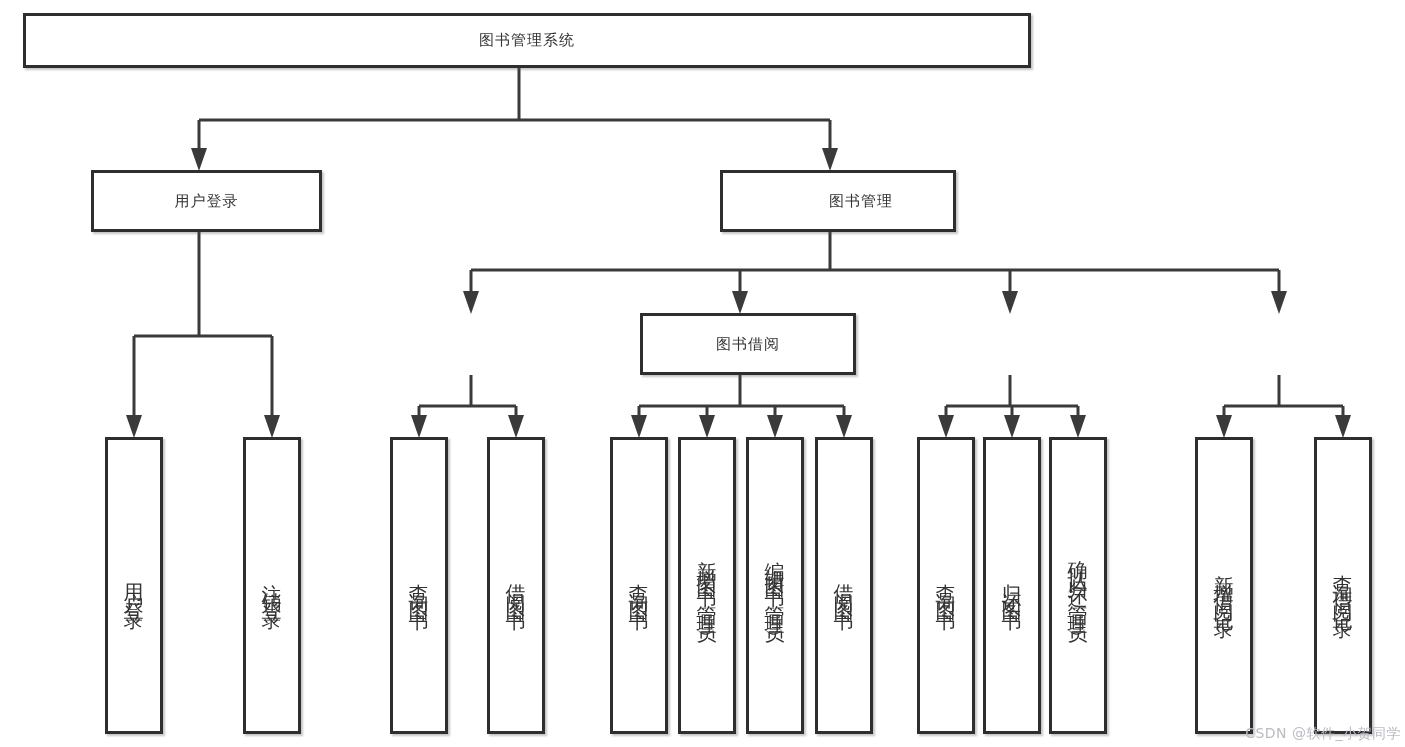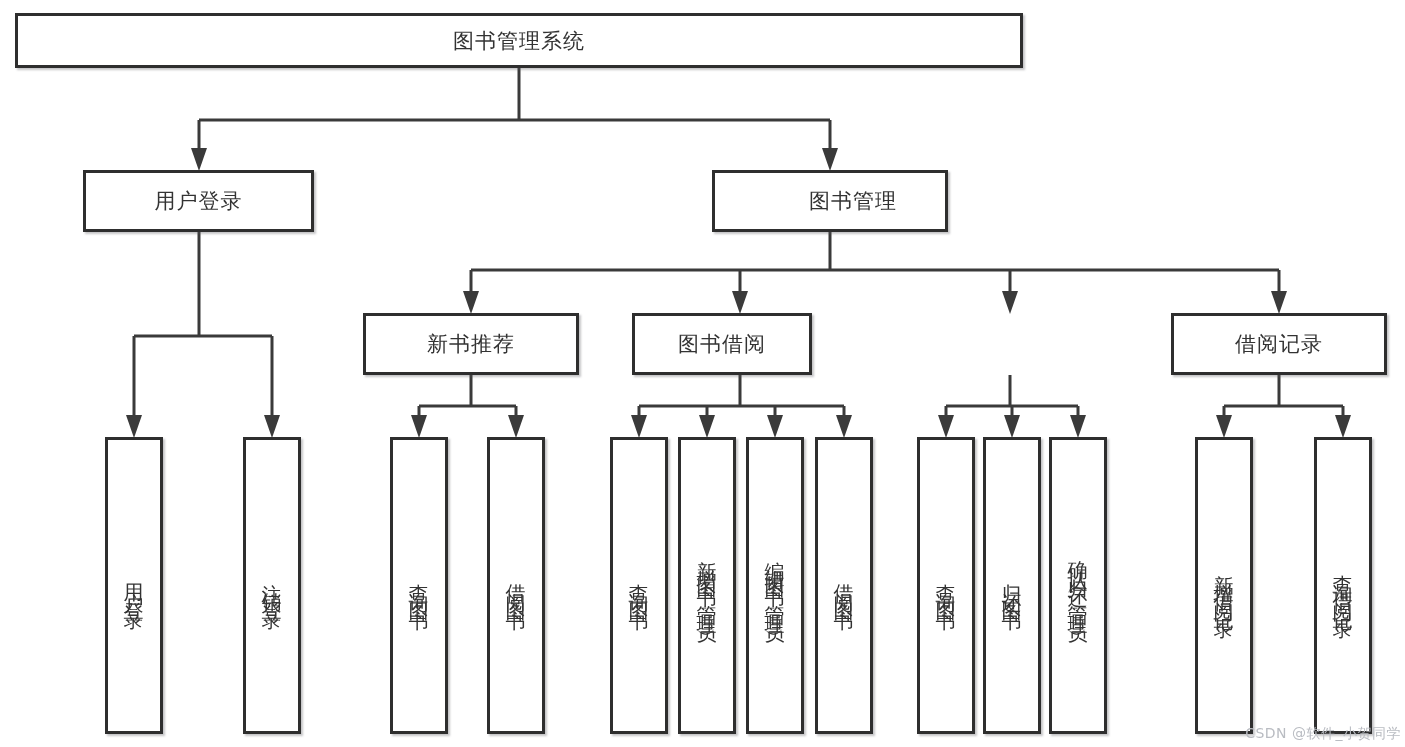--- a/index.html
+++ b/index.html
@@ -35,23 +35,24 @@
     box-sizing: border-box;
     background: #ffffff;
     border: 3px solid var(--border, #2e2e2e);
     box-shadow: 2px 2px 2px rgba(90,90,95,0.35);
     display: flex;
     align-items: center;
     justify-content: center;
     color: var(--text, #333333);
   }
   .box.h {
-    font-size: 21px;
+    font-size: 15px;
     letter-spacing: 1px;
     white-space: nowrap;
+    margin-left: 8px;
   }
   .box.v {
     font-size: 20px;
   }
   .box.v .vtext {
     writing-mode: vertical-rl;
     text-orientation: mixed;
     letter-spacing: 9px;
     line-height: 1;
     white-space: nowrap;
@@ -112,28 +113,22 @@
     <span>图书管理系统</span>
   </div>
 
   <div class="box h" style="left:83px;top:170px;width:231px;height:62px;">
     <span>用户登录</span>
   </div>
   <div class="box h" style="left:712px;top:170px;width:236px;height:62px;padding-left:46px;">
     <span>图书管理</span>
   </div>
 
-  <div class="box h" style="left:363px;top:313px;width:216px;height:62px;">
-    <span>新书推荐</span>
-  </div>
-  <div class="box h" style="left:632px;top:313px;width:180px;height:62px;">
+  <div class="box h" style="left:632px;top:313px;width:216px;height:62px;">
     <span>图书借阅</span>
-  </div>
-  <div class="box h" style="left:1171px;top:313px;width:216px;height:62px;">
-    <span>借阅记录</span>
   </div>
 
   <div class="box v" style="left:105px;top:437px;width:58px;height:297px;">
     <span class="vtext">用户登录</span>
   </div>
   <div class="box v" style="left:243px;top:437px;width:58px;height:297px;">
     <span class="vtext">注销登录</span>
   </div>
 
   <div class="box v" style="left:390px;top:437px;width:58px;height:297px;">

